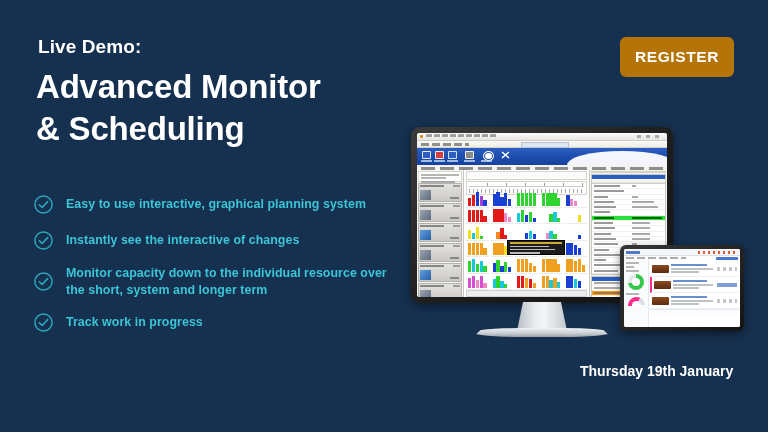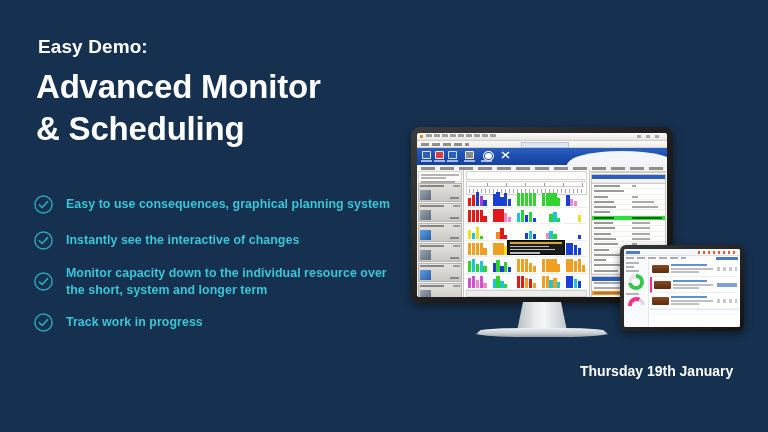--- a/index.html
+++ b/index.html
@@ -371,38 +371,39 @@
            background: repeating-linear-gradient(90deg,#c4c9d0 0 3px, transparent 3px 6px); }
   .t-row.sel { border-left:2px solid #ff2d8a; }
   .t-row.sel .acts { background:#2a5fc0; opacity:.6; }
   .tab-foot { height:5px; border-top:1px solid #e6e9ee; background:#fafbfc; }
 </style>
 </head>
 <body>
 
 <div id="slide">
 
-  <div class="kicker">Easy Demo:</div>
+  <div class="kicker">Live Demo:</div>
 
   <div class="headline">
     <span class="l1">Advanced Monitor</span>
     <span class="l2">&amp; Scheduling</span>
   </div>
 
+  <button class="register-btn">REGISTER</button>
 
   <div class="bullets">
 
     <div class="bullet-row">
       <span class="check-icon">
         <svg width="21" height="21" viewBox="0 0 21 21">
           <circle cx="10.5" cy="10.5" r="8.6" fill="none" stroke="#2aa8bd" stroke-width="1.5"></circle>
           <path d="M6.4 10.8 L9.2 13.5 L14.6 7.6" fill="none" stroke="#2aa8bd" stroke-width="1.6" stroke-linecap="round" stroke-linejoin="round"></path>
         </svg>
       </span>
-      <span class="bullet-text">Easy to use consequences, graphical planning system</span>
+      <span class="bullet-text">Easy to use interactive, graphical planning system</span>
     </div>
 
     <div class="bullet-row">
       <span class="check-icon">
         <svg width="21" height="21" viewBox="0 0 21 21">
           <circle cx="10.5" cy="10.5" r="8.6" fill="none" stroke="#2aa8bd" stroke-width="1.5"></circle>
           <path d="M6.4 10.8 L9.2 13.5 L14.6 7.6" fill="none" stroke="#2aa8bd" stroke-width="1.6" stroke-linecap="round" stroke-linejoin="round"></path>
         </svg>
       </span>
       <span class="bullet-text">Instantly see the interactive of changes</span>

